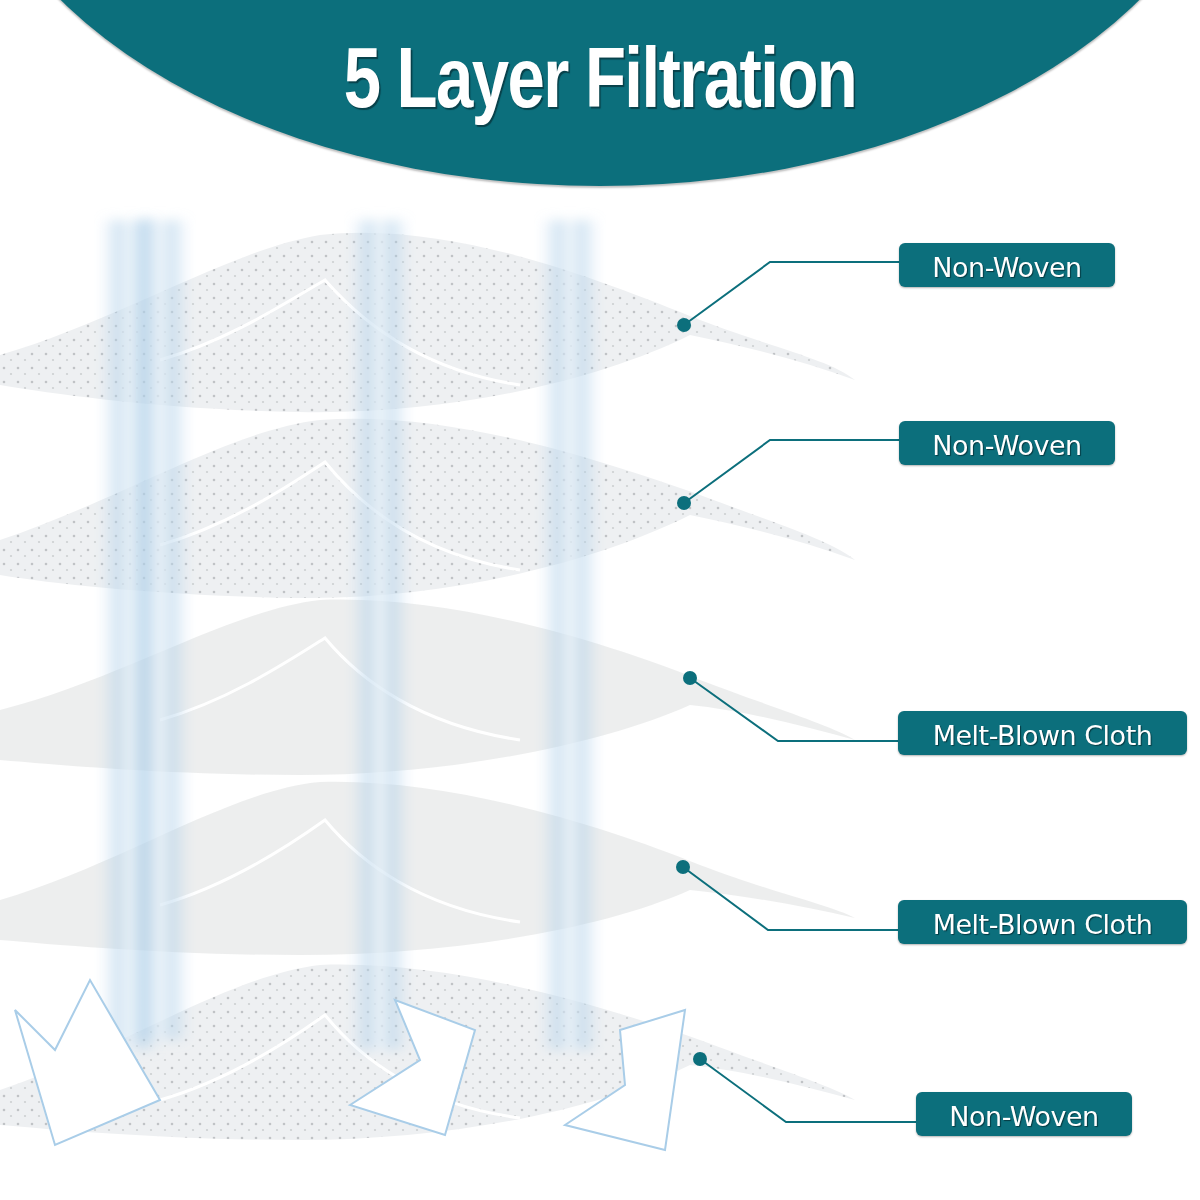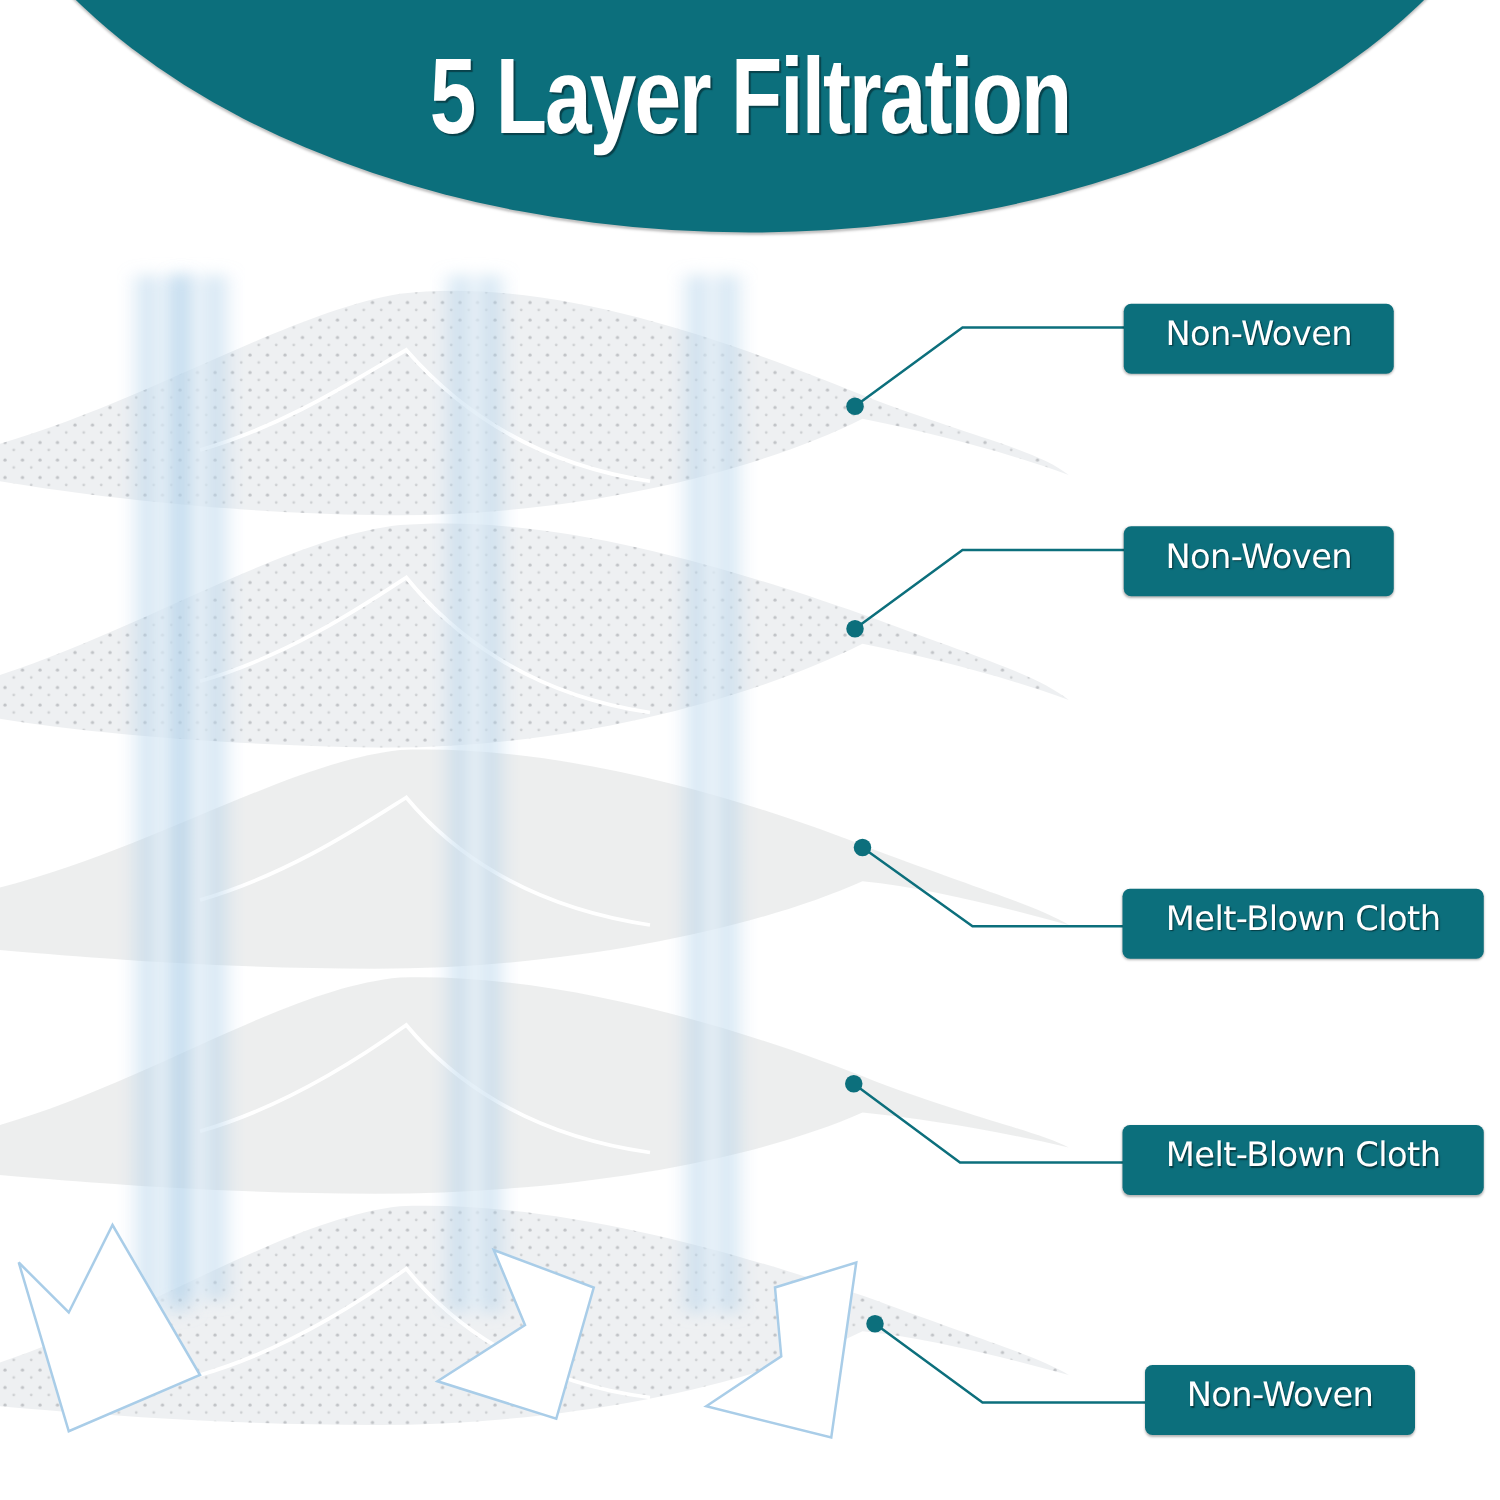--- a/index.html
+++ b/index.html
@@ -1,20 +1,20 @@
 <!DOCTYPE html>
 <html><head>
 <meta charset="utf-8">
 <style>
   html, body { margin: 0; padding: 0; }
   body { width: 1200px; height: 1200px; background: #ffffff; position: relative; overflow: hidden; font-family: "Liberation Sans", sans-serif; }
   .header-arc { position: absolute; left: -40px; top: -620px; width: 1280px; height: 806px; border-radius: 50%; background: #0c6f7c; box-shadow: 0 2px 2px rgba(0,0,0,0.25); }
   .title { position: absolute; left: 0; top: 28px; width: 1200px; text-align: center; color: #ffffff; font-family: "Liberation Sans", sans-serif; font-weight: bold; font-size: 86px; letter-spacing: -2px; transform: scaleX(0.78); transform-origin: center; text-shadow: 2px 2px 1px #08414a; }
   svg.art { position: absolute; left: 0; top: 0; }
-  .label { position: absolute; background: #0c6f7c; color: #ffffff; border-radius: 6px; height: 56px; line-height: 50px; font-family: "DejaVu Sans", sans-serif; font-size: 27px; text-align: center; box-shadow: 0 1px 2px rgba(0,0,0,0.3); text-shadow: 1px 1px 1px #053a42; letter-spacing: -0.5px; }
+  .label { position: absolute; background: #0c6f7c; color: #ffffff; border-radius: 6px; height: 44px; line-height: 50px; font-family: "DejaVu Sans", sans-serif; font-size: 27px; text-align: center; box-shadow: 0 1px 2px rgba(0,0,0,0.3); text-shadow: 1px 1px 1px #053a42; letter-spacing: -0.5px; }
 </style>
 </head>
 <body>
 
 <div class="header-arc"></div>
 <div class="title">5 Layer Filtration</div>
 
 <svg class="art" width="1200" height="1200" viewBox="0 0 1200 1200">
   <defs>
     <pattern id="dots" width="14" height="14" patternUnits="userSpaceOnUse">

